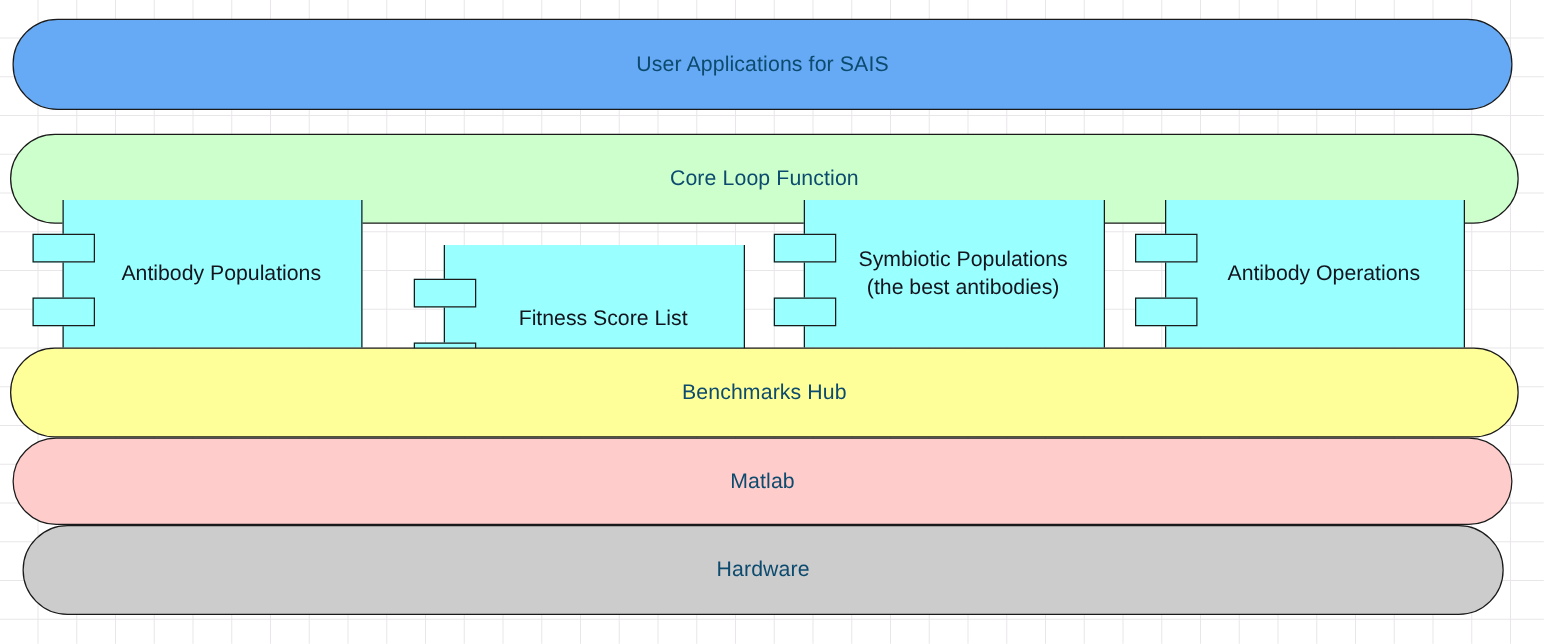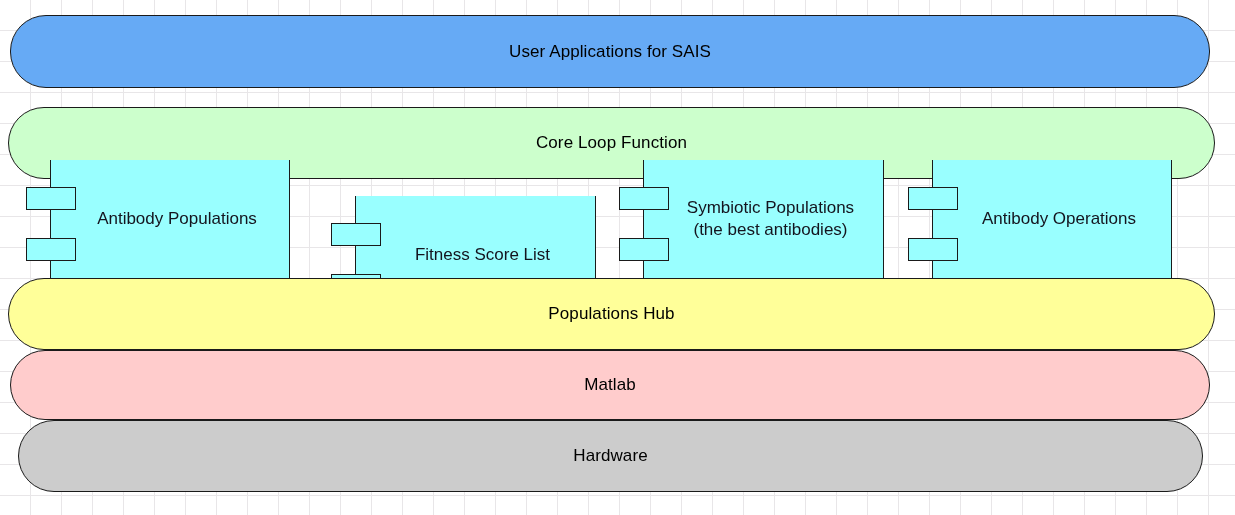--- a/index.html
+++ b/index.html
@@ -28,21 +28,21 @@
   }
 
   
   .layer {
     position: absolute;
     box-sizing: border-box;
     border: 1.7px solid #1a1a1a;
     display: flex;
     align-items: center;
     justify-content: center;
-    color: #000000;
+    color: #0c4a6e;
     font-size: 17px;
     line-height: 1.25;
     letter-spacing: .1px;
     text-align: center;
     white-space: nowrap;
   }
 
   .layer-label {
     pointer-events: none;
   }
@@ -136,21 +136,21 @@
       <span class="port top"></span>
       <span class="port bottom"></span>
       <span class="component-label">
           <div>Antibody Operations</div>
         </span>
     </div>
 
   </div>
 
   <div class="layer" style="left: 8px; top: 278px; width: 1207px; height: 72px; background: rgb(255, 255, 153); border-color: rgb(26, 26, 26); border-radius: 36px;">
-    <span class="layer-label">Populations Hub</span>
+    <span class="layer-label">Benchmarks Hub</span>
   </div>
 
   <div class="layer" style="left: 10px; top: 350px; width: 1200px; height: 70px; background: rgb(255, 204, 204); border-color: rgb(26, 26, 26); border-radius: 35px;">
     <span class="layer-label">Matlab</span>
   </div>
 
   <div class="layer" style="left: 18px; top: 420px; width: 1185px; height: 72px; background: rgb(204, 204, 204); border-color: rgb(26, 26, 26); border-radius: 36px;">
     <span class="layer-label">Hardware</span>
   </div>
 

